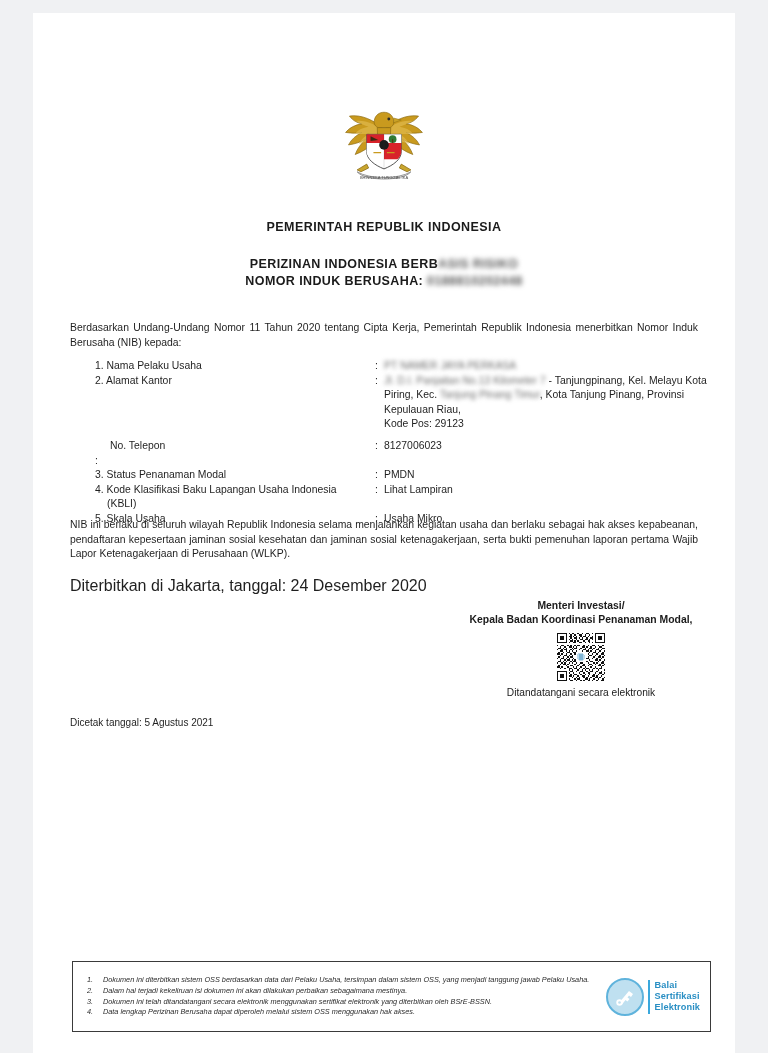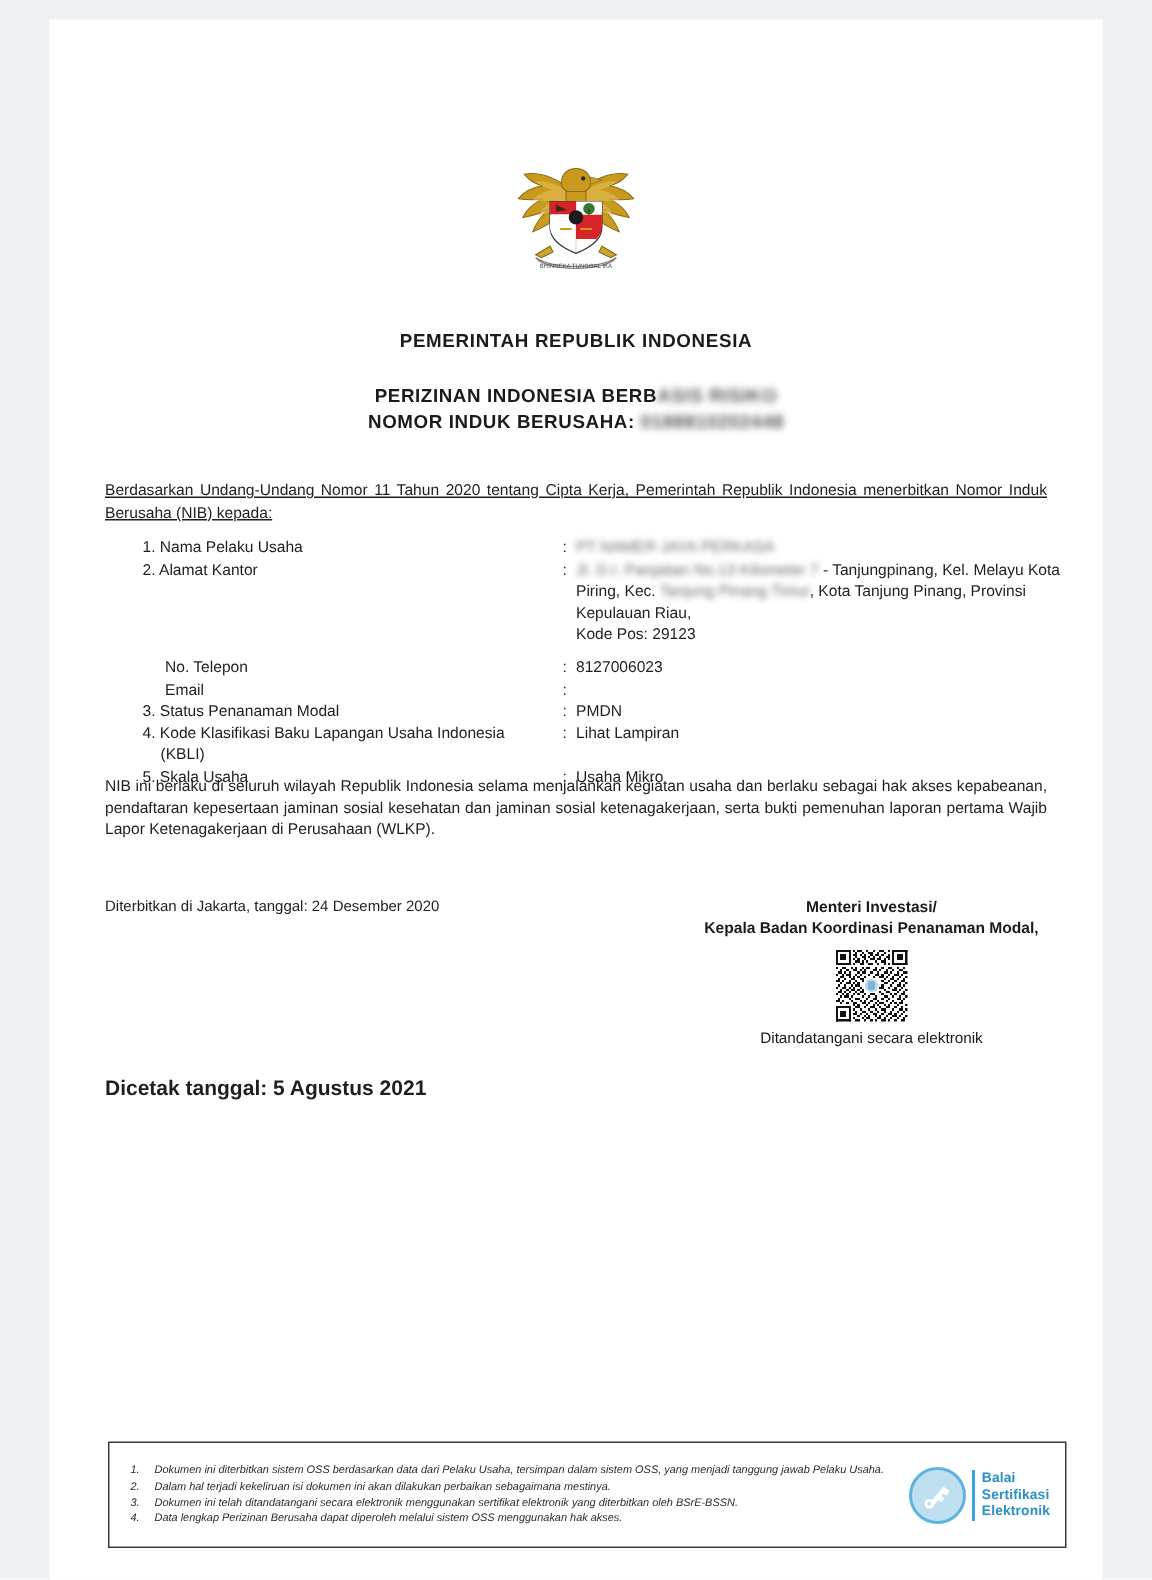--- a/index.html
+++ b/index.html
@@ -74,21 +74,20 @@
   
   .intro {
     position: absolute;
     left: 37px;
     top: 308px;
     width: 628px;
     font-size: 10.4px;
     line-height: 14.6px;
     color: #1f1f1f;
     text-align: justify;
-    text-decoration: underline;
   }
 
   .fields {
     position: absolute;
     left: 37px;
     top: 346px;
     width: 640px;
     font-size: 10.4px;
     line-height: 14.6px;
     color: #1f1f1f;
@@ -123,22 +122,22 @@
     top: 505px;
     width: 628px;
     font-size: 10.4px;
     line-height: 14.6px;
     color: #1f1f1f;
     text-align: justify;
   }
   .issued {
     position: absolute;
     left: 37px;
-    top: 586px;
-    font-size: 10px;
+    top: 564px;
+    font-size: 16px;
     color: #1f1f1f;
   }
 
   
   .sign-block {
     position: absolute;
     left: 408px;
     top: 586px;
     width: 280px;
     text-align: center;
@@ -161,23 +160,22 @@
   }
   .sign-caption {
     margin-top: 6px;
     font-size: 10.2px;
   }
 
   .printed {
     position: absolute;
     left: 37px;
     top: 704px;
-    font-size: 14px;
+    font-size: 10px;
     color: #1f1f1f;
-    font-weight: bold;
   }
 
   
   .footer-box {
     position: absolute;
     left: 39px;
     top: 948px;
     width: 639px;
     height: 71px;
     border: 1.6px solid #3a3a3a;
@@ -314,21 +312,20 @@
 
     <div class="spacer-sm"></div>
 
     <div class="frow">
       <div class="flabel indent">No. Telepon</div>
       <div class="fsep">:</div>
       <div class="fval">8127006023</div>
     </div>
 
     <div class="frow">
-      <div class="flabel indent">Email</div>
       <div class="fsep">:</div>
     </div>
 
     <div class="frow">
       <div class="flabel"><span>3.</span> <span>Status Penanaman Modal</span></div>
       <div class="fsep">:</div>
       <div class="fval">PMDN</div>
     </div>
 
     <div class="frow">

